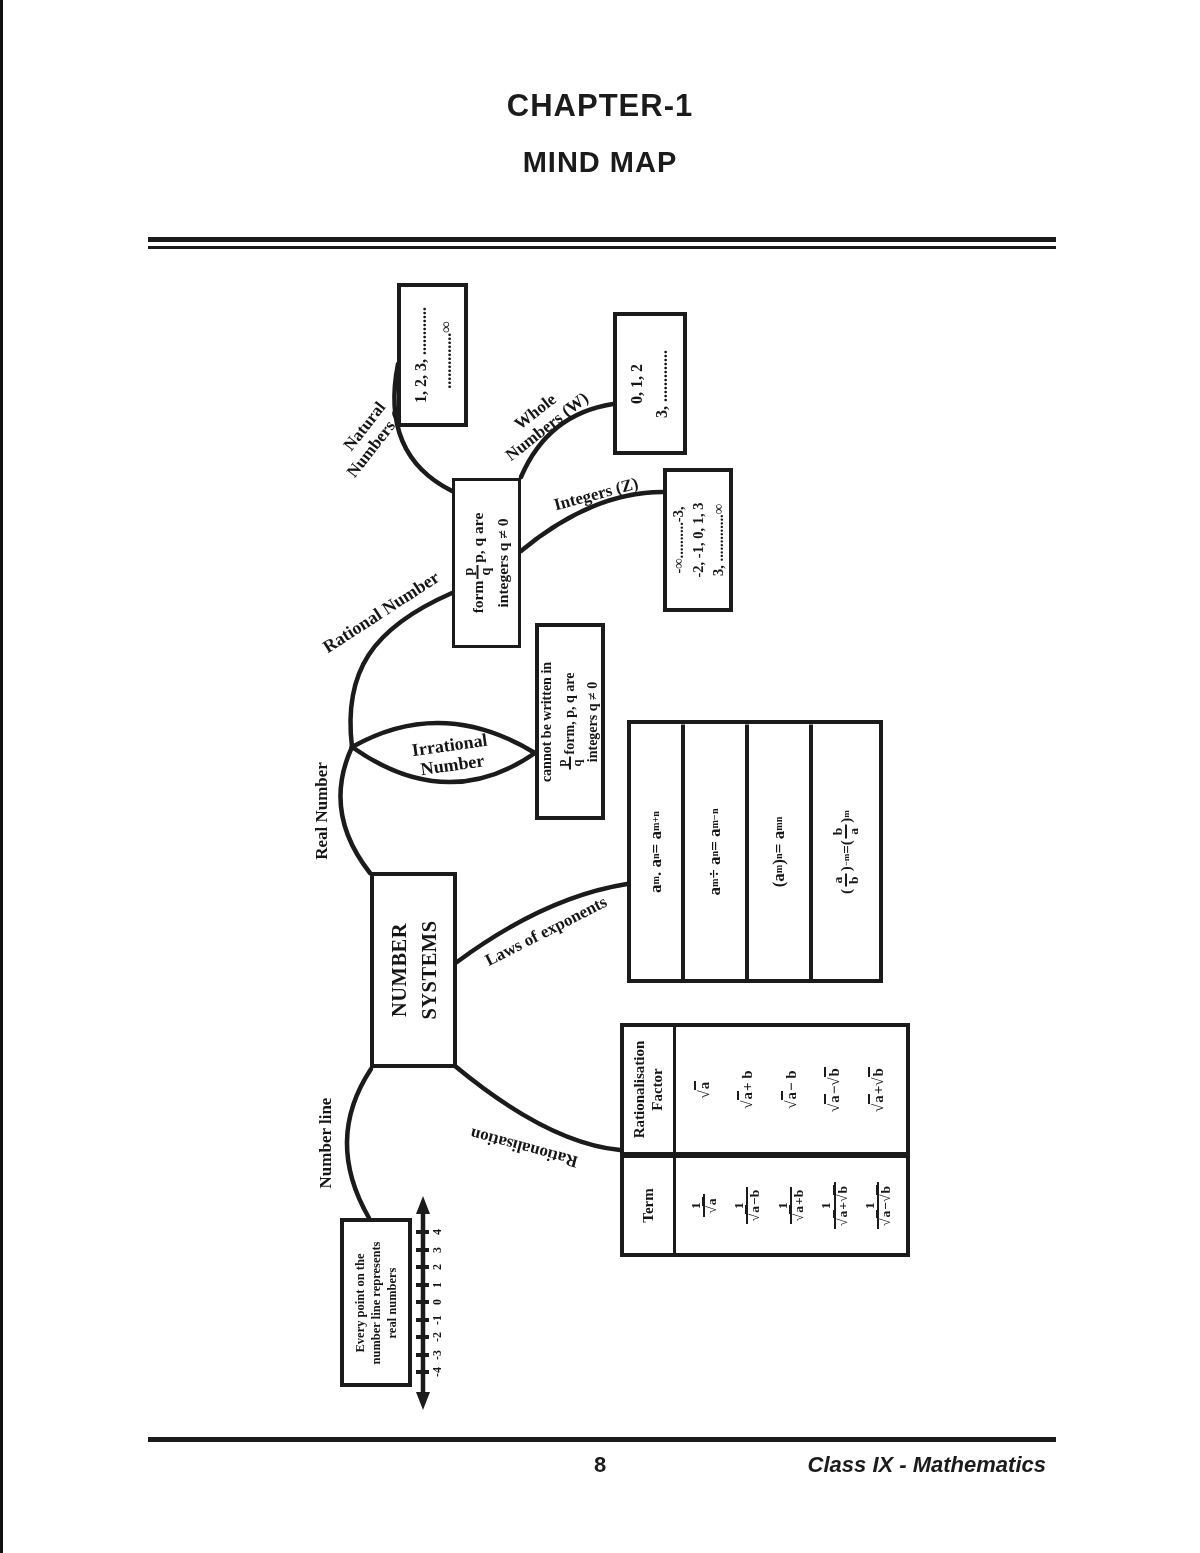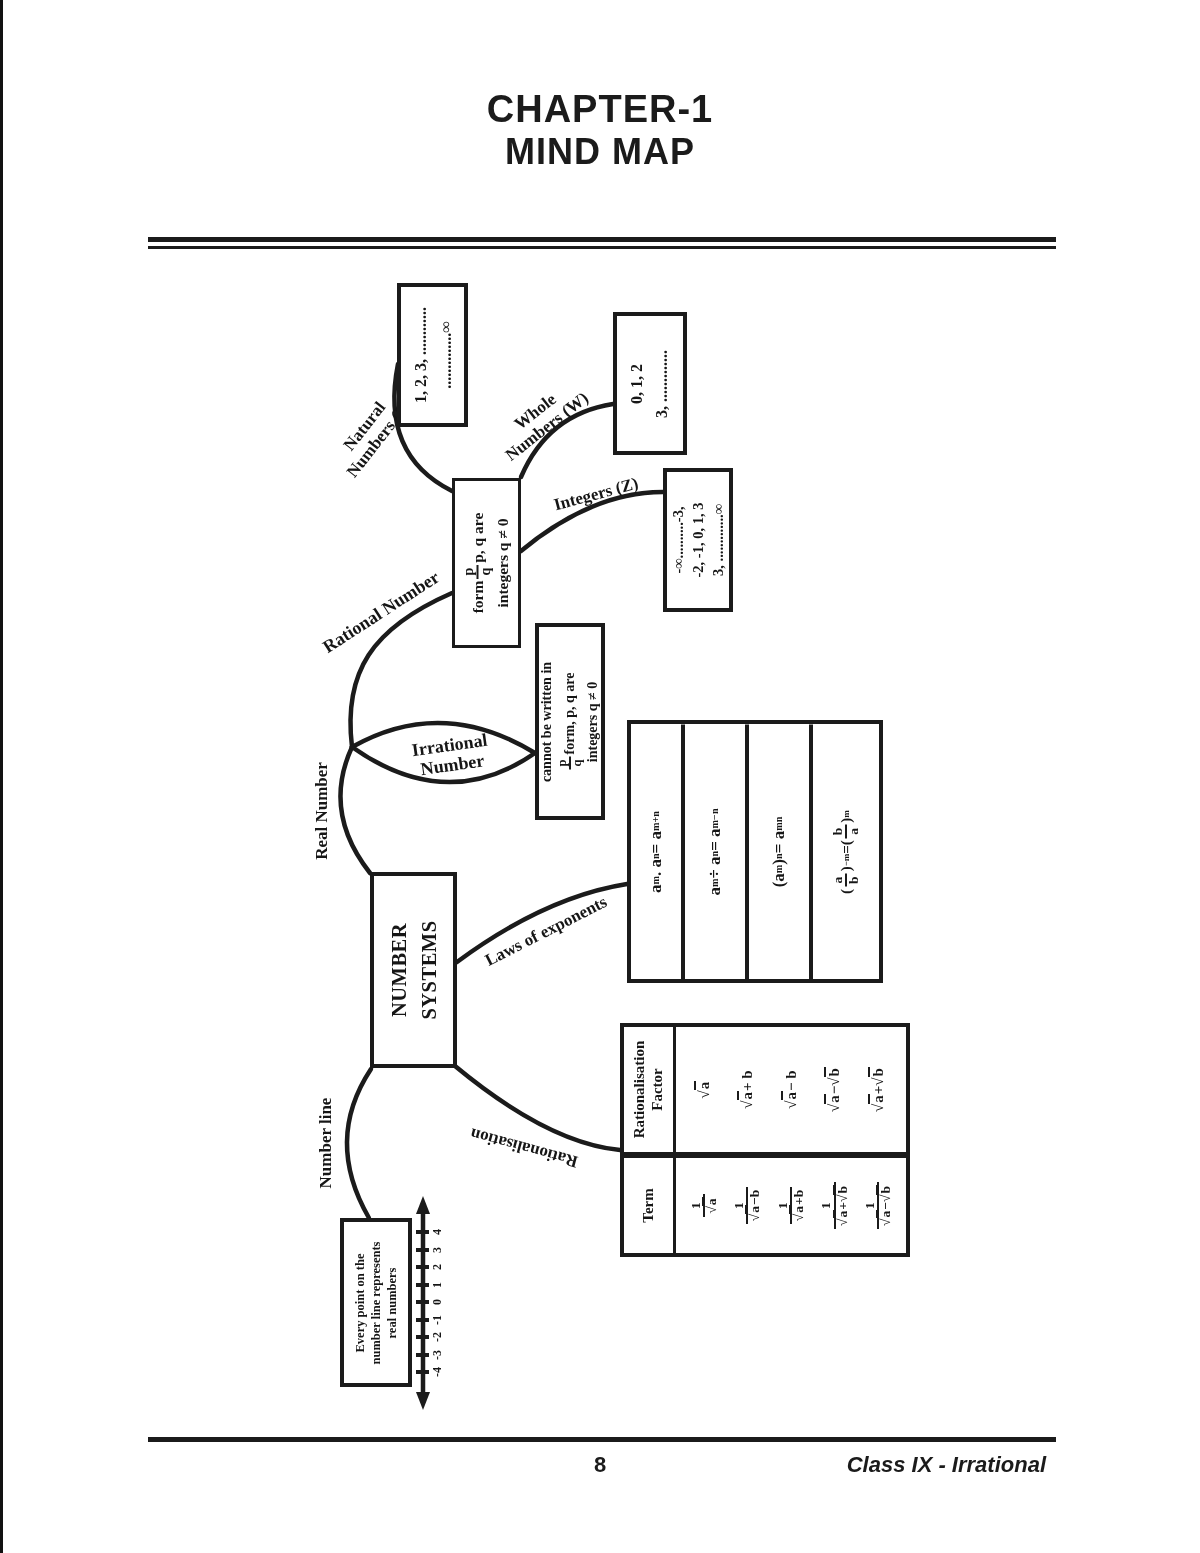--- a/index.html
+++ b/index.html
@@ -2,23 +2,23 @@
 <html><head>
 <meta charset="utf-8">
 <style>
   html,body{margin:0;padding:0;background:#e8e8e8;}
   .page{position:relative;width:1200px;height:1553px;background:#ffffff;overflow:hidden;
         font-family:"Liberation Serif","DejaVu Serif",serif;color:#161616;}
   .edge{position:absolute;left:0;top:0;width:3px;height:1553px;background:#111;}
   
   .hdr{position:absolute;left:0;top:88px;width:1200px;text-align:center;
        font-family:"Liberation Sans","DejaVu Sans",sans-serif;font-weight:bold;color:#1b1b1b;}
-  .hdr .chapter{font-size:38px;letter-spacing:1px;}
+  .hdr .chapter{font-size:31px;letter-spacing:1px;}
   .hdr .title{font-size:44px;margin-top:6px;letter-spacing:1px;}
-  .hdr .subtitle{font-size:36px;margin-top:0;letter-spacing:1px;}
+  .hdr .subtitle{font-size:29px;margin-top:22px;letter-spacing:1px;}
   .rule{position:absolute;left:148px;width:908px;background:#1b1b1b;}
   
   .ftr{position:absolute;font-family:"Liberation Sans","DejaVu Sans",sans-serif;font-weight:bold;color:#1b1b1b;}
   .ftr.page-num{left:560px;top:1452px;width:80px;text-align:center;font-size:22px;}
   .ftr.course{right:154px;top:1452px;font-size:22px;font-style:italic;}
   
   svg.curves{position:absolute;left:0;top:0;pointer-events:none;}
   
   .rbox{position:absolute;border:4px solid #1b1b1b;background:#fff;box-sizing:border-box;}
   .rin{position:absolute;left:50%;top:50%;transform:translate(-50%,-50%) rotate(-90deg);
@@ -313,14 +313,14 @@
       <div class="tick" style="left: 416px; top: 1265px;"></div>
       <span class="ticklab" style="left: 437px; top: 1267px;">2</span>
       <div class="tick" style="left: 416px; top: 1247.5px;"></div>
       <span class="ticklab" style="left: 437px; top: 1249.5px;">3</span>
       <div class="tick" style="left: 416px; top: 1230px;"></div>
       <span class="ticklab" style="left: 437px; top: 1232px;">4</span>
     </div>
 
   <div class="rule" style="top:1437px;height:5px;"></div>
   <div class="ftr page-num">8</div>
-  <div class="ftr course">Class IX - Irrational</div>
+  <div class="ftr course">Class IX - Mathematics</div>
 </div>
 
 </body></html>

